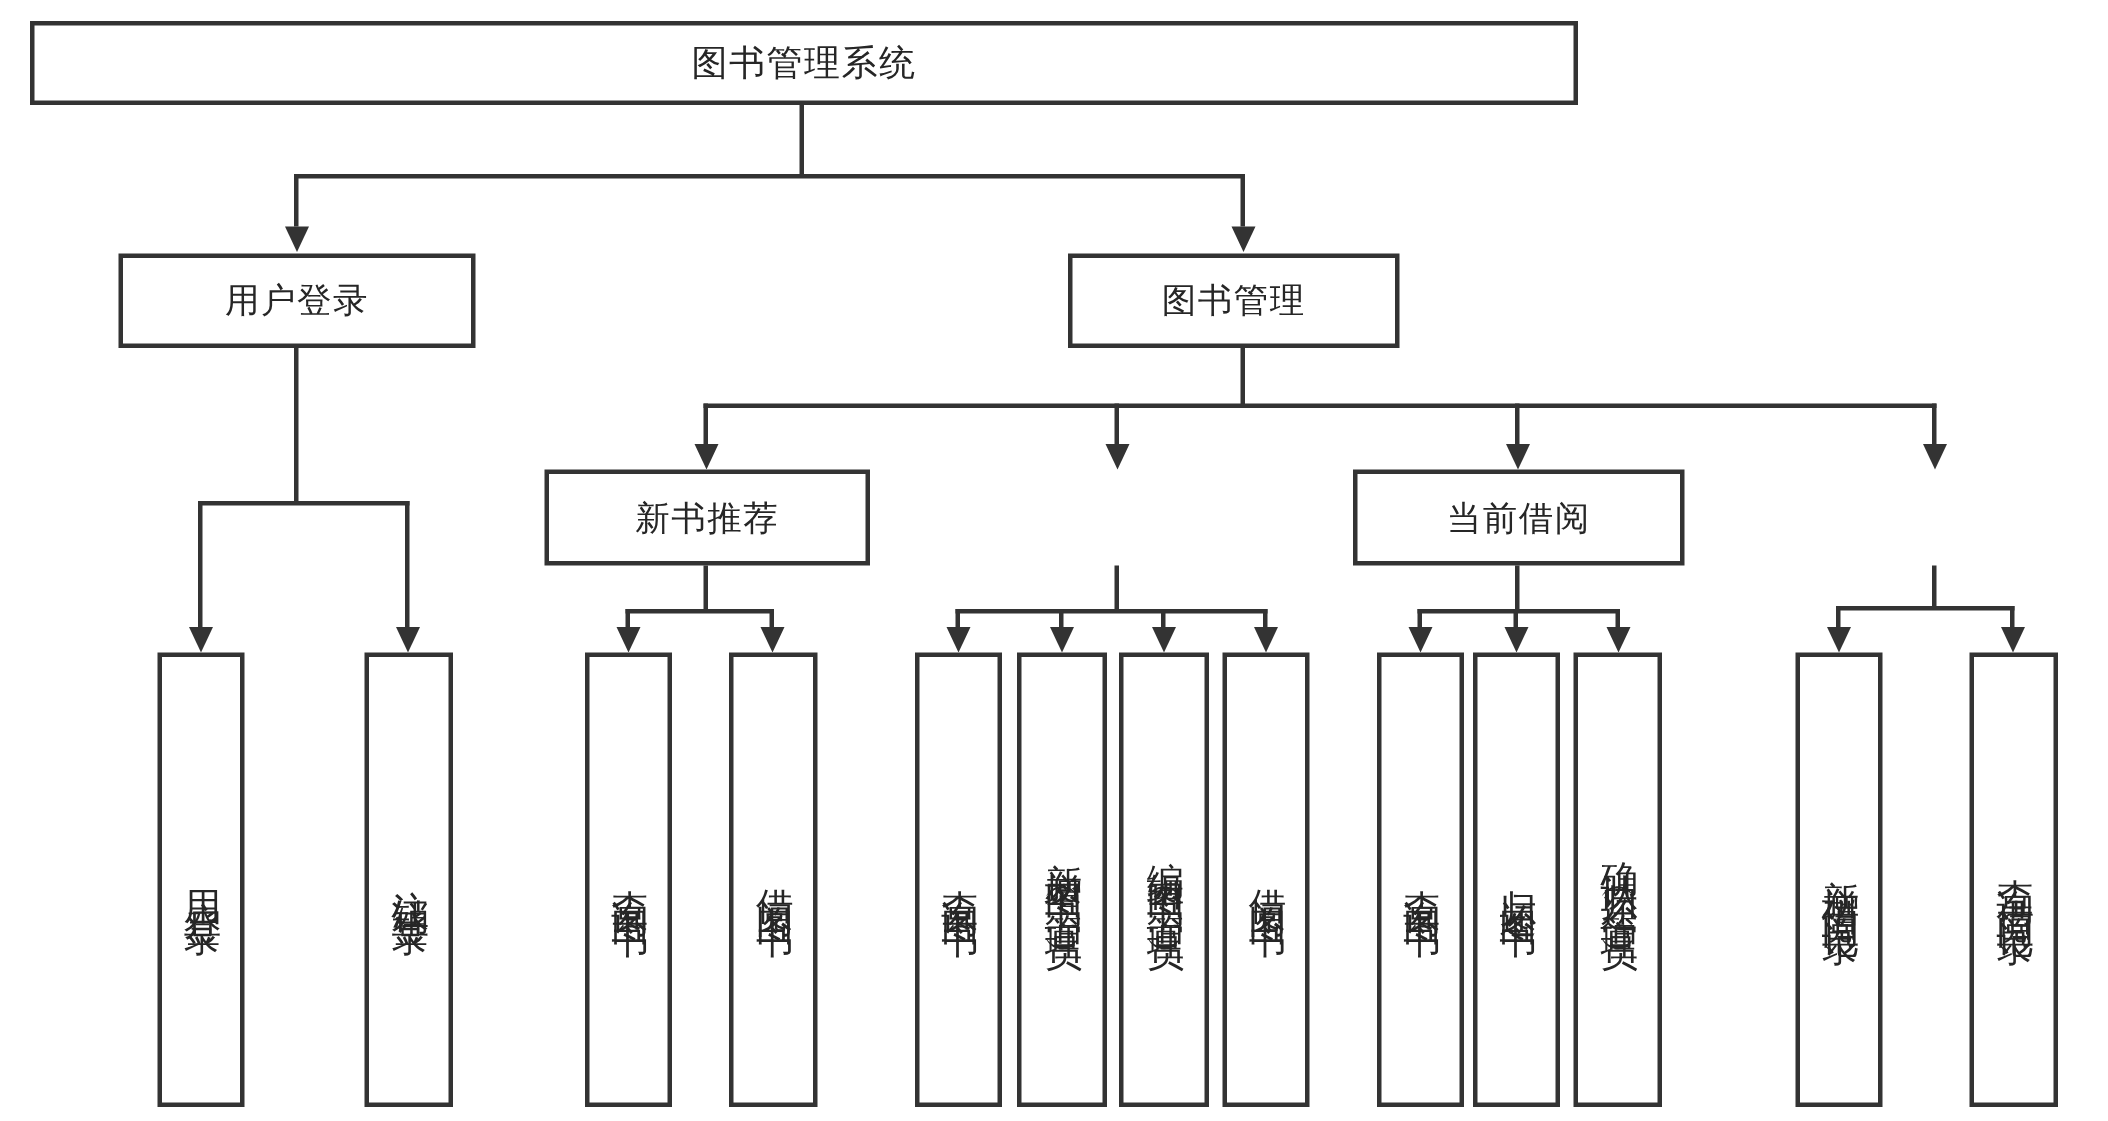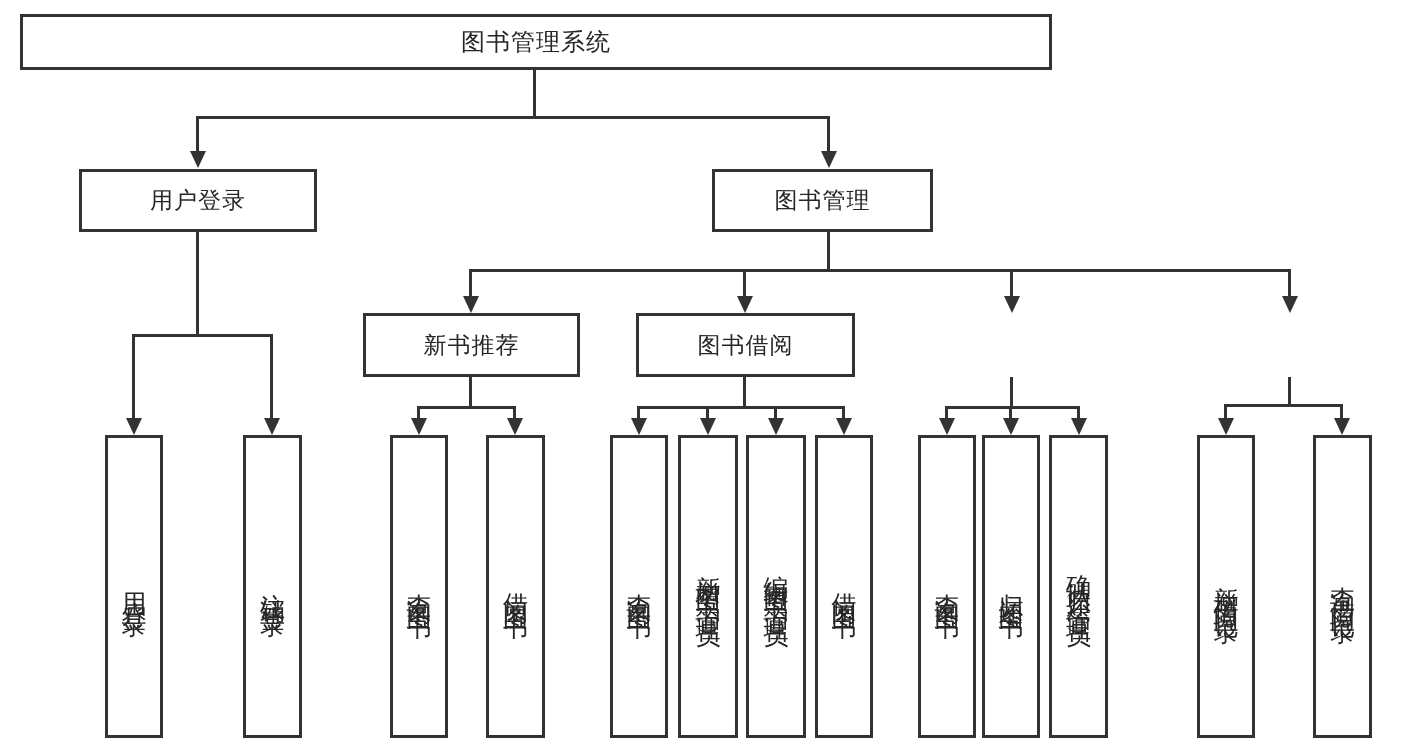--- a/index.html
+++ b/index.html
@@ -64,22 +64,22 @@
   <div class="line v" style="left:827px;top:232px;height:39px;"></div>
   <div class="line h" style="left:469px;top:269px;width:822px;"></div>
   <div class="line v arrow" style="left:469px;top:269px;height:27px;"></div>
   <div class="line v arrow" style="left:743px;top:269px;height:27px;"></div>
   <div class="line v arrow" style="left:1010px;top:269px;height:27px;"></div>
   <div class="line v arrow" style="left:1288px;top:269px;height:27px;"></div>
 
   <div class="box" style="left:363px;top:313px;width:217px;height:64px;">
     <span class="hlabel">新书推荐</span>
   </div>
-  <div class="box" style="left:636px;top:313px;width:219px;height:64px;">
-    <span class="hlabel">图书借阅</span>
+  <div class="box" style="left:902px;top:313px;width:221px;height:64px;">
+    <span class="hlabel">当前借阅</span>
   </div>
 
   <div class="line v" style="left:469px;top:377px;height:31px;"></div>
   <div class="line h" style="left:417px;top:406px;width:99px;"></div>
   <div class="line v arrow" style="left:417px;top:406px;height:12px;"></div>
   <div class="line v arrow" style="left:513px;top:406px;height:12px;"></div>
 
   <div class="line v" style="left:743px;top:377px;height:31px;"></div>
   <div class="line h" style="left:637px;top:406px;width:208px;"></div>
   <div class="line v arrow" style="left:637px;top:406px;height:12px;"></div>

